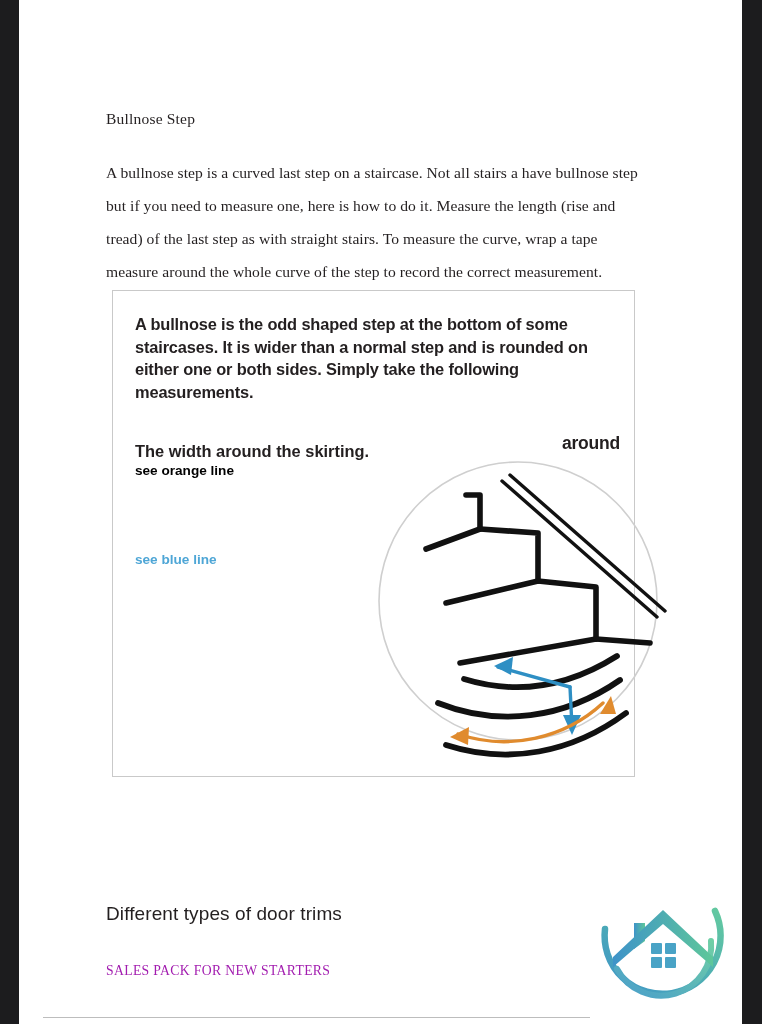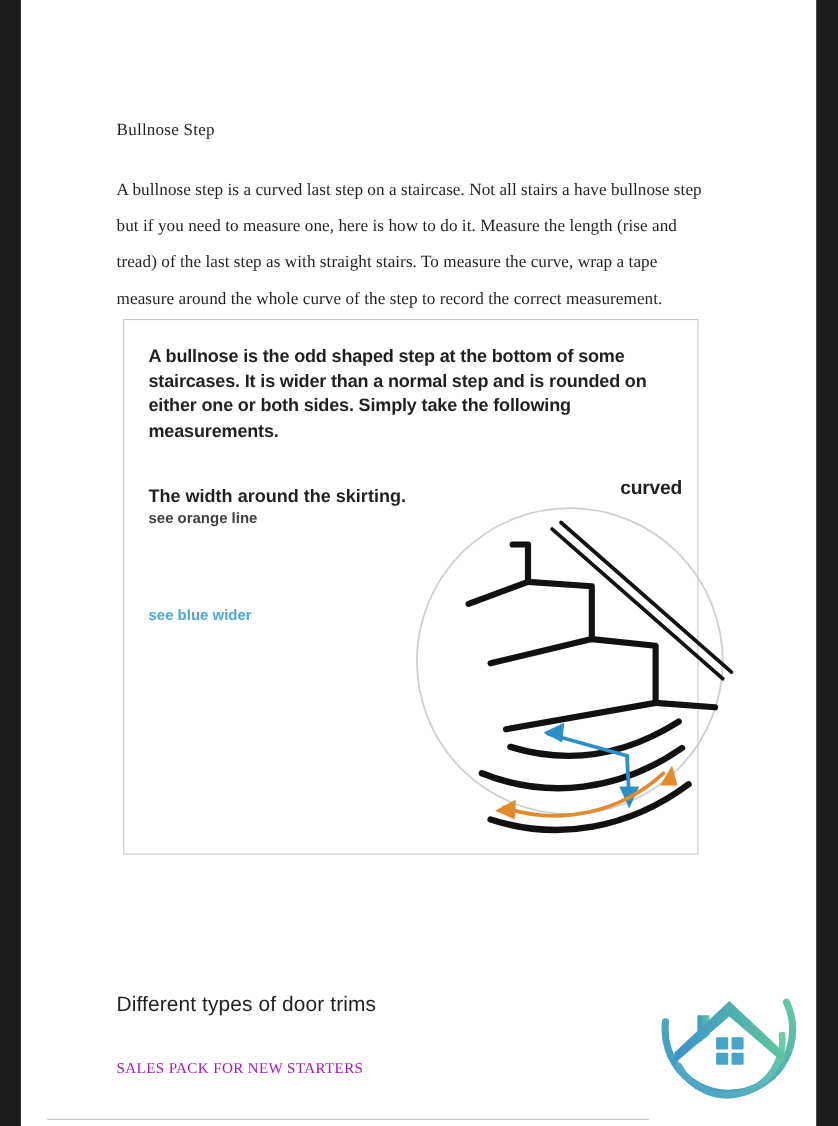--- a/index.html
+++ b/index.html
@@ -171,26 +171,26 @@
       <div class="doc-heading">Bullnose Step</div>
 
       <div class="doc-paragraph">A bullnose step is a curved last step on a staircase. Not all stairs a have bullnose step but if you need to measure one, here is how to do it. Measure the length (rise and tread) of the last step as with straight stairs. To measure the curve, wrap a tape measure around the whole curve of the step to record the correct measurement.</div>
 
       <div id="info-box">
 
         <div class="sans-block" id="measure-1-title">The width around the skirting.</div>
 
         <div class="sans-block" id="intro-text">A bullnose is the odd shaped step at the bottom of some staircases. It is wider than a normal step and is rounded on either one or both sides. Simply take the following measurements.</div>
 
-        <div class="sans-block" id="measure-1-note" style="color:#404040">see orange line</div>
-
-
-        <div class="sans-block" id="measure-2-note" style="color:#4ea6d6">see blue wider</div>
-
-        <div class="sans-block" id="example-label">curved</div>
+        <div class="sans-block" id="measure-1-note" style="color:#000000">see orange line</div>
+
+
+        <div class="sans-block" id="measure-2-note" style="color:#4ea6d6">see blue line</div>
+
+        <div class="sans-block" id="example-label">around</div>
 
         <svg id="diagram" viewBox="0 0 300 300">
 
           <circle cx="150" cy="150" r="139" fill="none" stroke="#cfcfcf" stroke-width="1.6"></circle>
 
           <g fill="none" stroke="#111111" stroke-width="5.6" stroke-linecap="round" stroke-linejoin="round">
 
             <path d="M 98 44 L 112 44 L 112 78"></path>
 
             <path d="M 112 78 L 58 98"></path>

